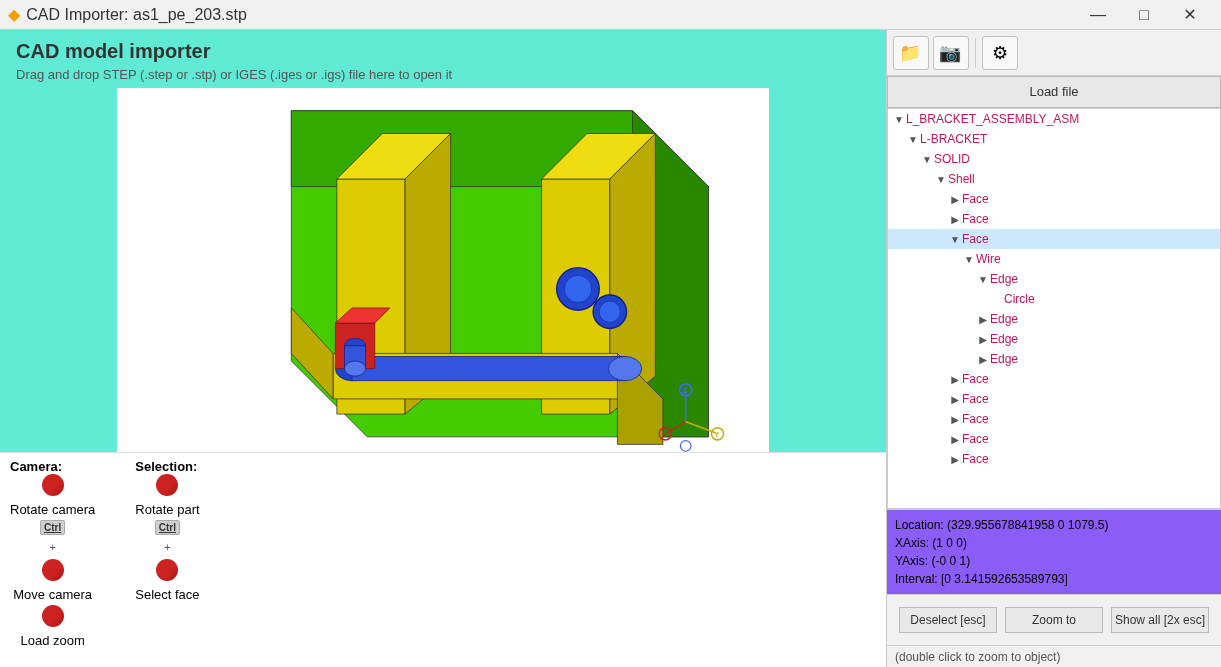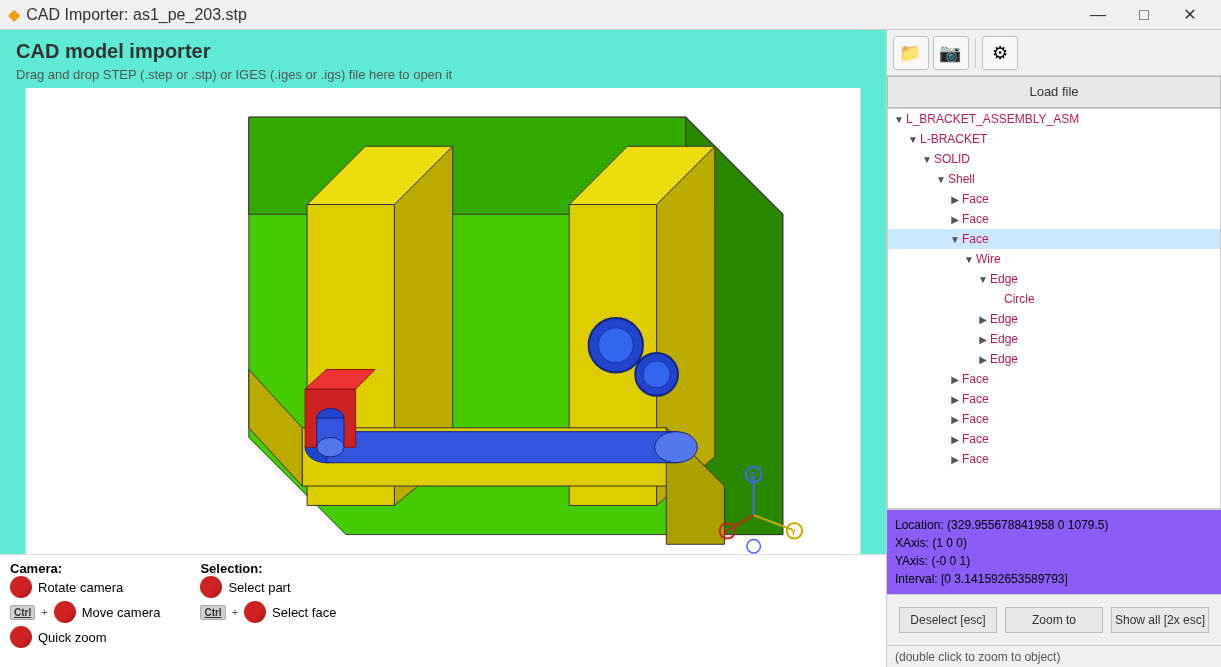--- a/index.html
+++ b/index.html
@@ -43,21 +43,21 @@
     }
 
     .bottom-panel {
       padding: 6px 10px 8px;
       background: white;
       border-top: 1px solid #e0e0e0;
     }
 
     .camera-section { margin-bottom: 8px; }
     .section-title { font-weight: bold; font-size: 13px; }
-    .control-row { display: flex; align-items: center; gap: 6px; margin-bottom: 3px; }
+    .control-row { display: flex; align-items: center; gap: 6px; margin-bottom: 3px; flex-direction: column; }
     .ctrl-badge {
       background: #d0d0d0; border: 1px solid #aaa; border-radius: 2px;
       font-size: 10px; padding: 1px 3px; color: #333; font-weight: bold; text-decoration: underline;
     }
     .plus-sign { font-size: 11px; color: #555; }
     .control-icon-rotate {
       width: 22px; height: 22px; border-radius: 50%;
       background: linear-gradient(135deg, #cc2222 60%, #aa1111 100%);
       display: inline-block; position: relative;
     }
@@ -254,29 +254,29 @@
             <span>Rotate camera</span>
           </div>
           <div class="control-row">
             <span class="ctrl-badge">Ctrl</span>
             <span class="plus-sign">+</span>
             <span class="control-icon-move"></span>
             <span>Move camera</span>
           </div>
           <div class="control-row">
             <span class="control-icon-zoom"></span>
-            <span>Quick zoom</span>
+            <span>Load zoom</span>
           </div>
         </div>
 
         <div class="selection-section">
           <div class="section-title">Selection:</div>
           <div class="control-row">
             <span class="control-icon-rotate"></span>
-            <span>Select part</span>
+            <span>Rotate part</span>
           </div>
           <div class="control-row">
             <span class="ctrl-badge">Ctrl</span>
             <span class="plus-sign">+</span>
             <span class="control-icon-move"></span>
             <span>Select face</span>
           </div>
         </div>
       </div>
     </div>

